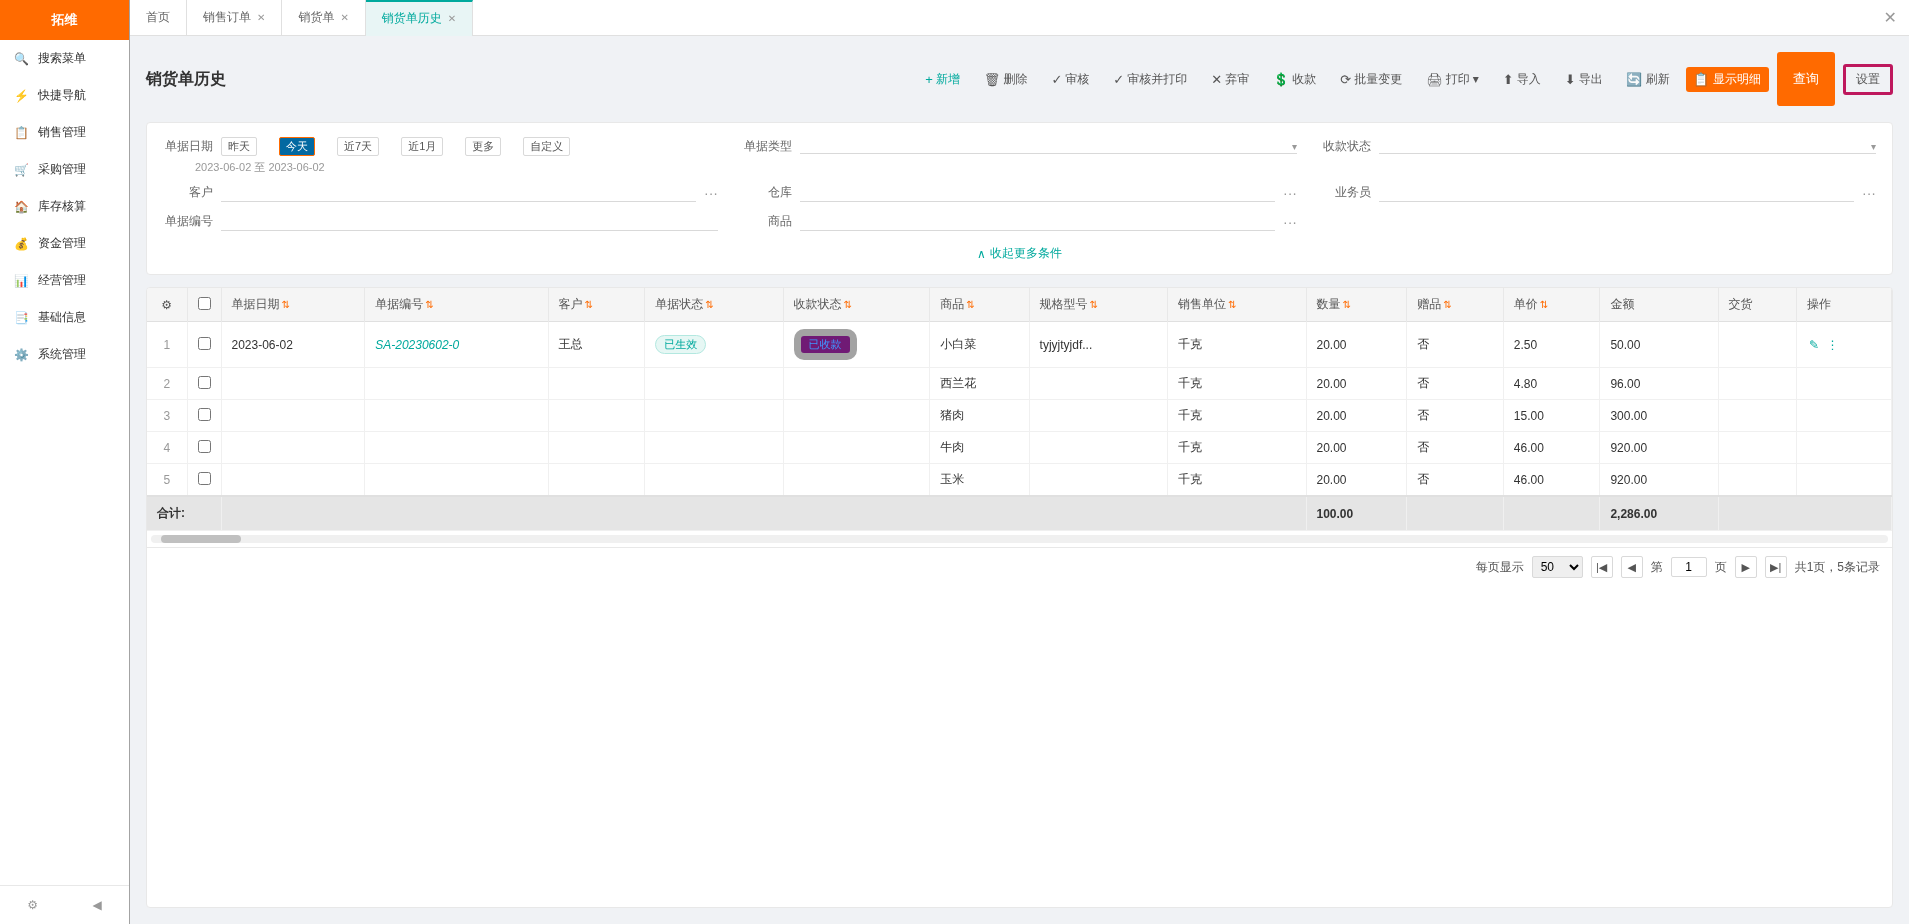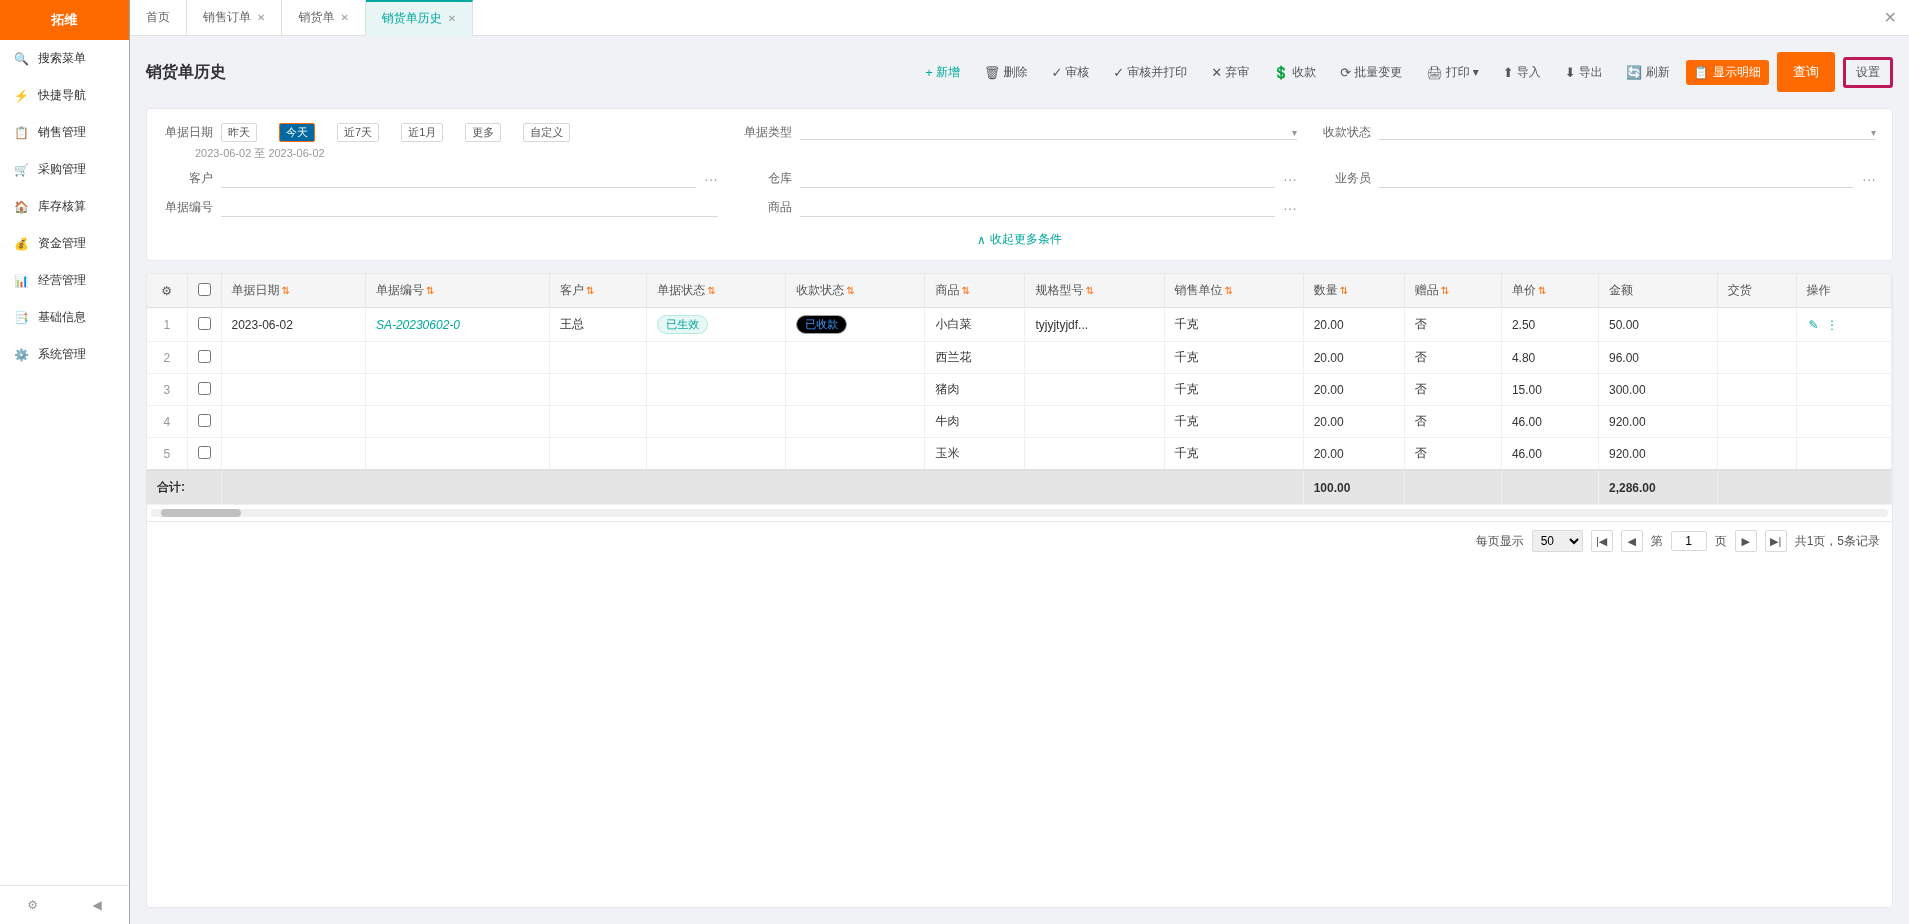--- a/index.html
+++ b/index.html
@@ -118,21 +118,21 @@
       color: #555;
       font-size: 12px;
     }
     .toolbar-btn .btn-icon { font-size: 13px; }
     .toolbar-btn.new-btn { color: #00a99d; }
     .toolbar-btn.del-btn { color: #555; }
     .toolbar-btn.query-btn {
       background: #ff6a00;
       color: #fff;
       border-radius: 3px;
-      padding: 11px 16px;
+      padding: 18px 16px;
       font-size: 13px;
     }
     .toolbar-btn.settings-btn {
       border: 3px solid #be185d;
       border-radius: 3px;
       padding: 4px 10px;
       color: #555;
     }
 
     
@@ -241,21 +241,21 @@
       white-space: nowrap;
       border-right: 1px solid #f0f0f0;
     }
     .badge {
       display: inline-block;
       padding: 1px 8px;
       border-radius: 10px;
       font-size: 11px;
     }
     .badge-green { background: #e6f7f4; color: #00a99d; border: 1px solid #b3e8e0; }
-    .badge-blue { background: #000000; color: #4096ff; border: 1px solid #a3a3a3; }
+    .badge-blue { background: #701a75; color: #4096ff; border: 7px solid #a3a3a3; }
     .action-btn {
       color: #00a99d;
       cursor: pointer;
       font-size: 12px;
       padding: 0 2px;
     }
     .col-idx { width: 40px; text-align: center; color: #999; }
     .col-check { width: 30px; text-align: center; }
     input[type="checkbox"] { cursor: pointer; }
 

